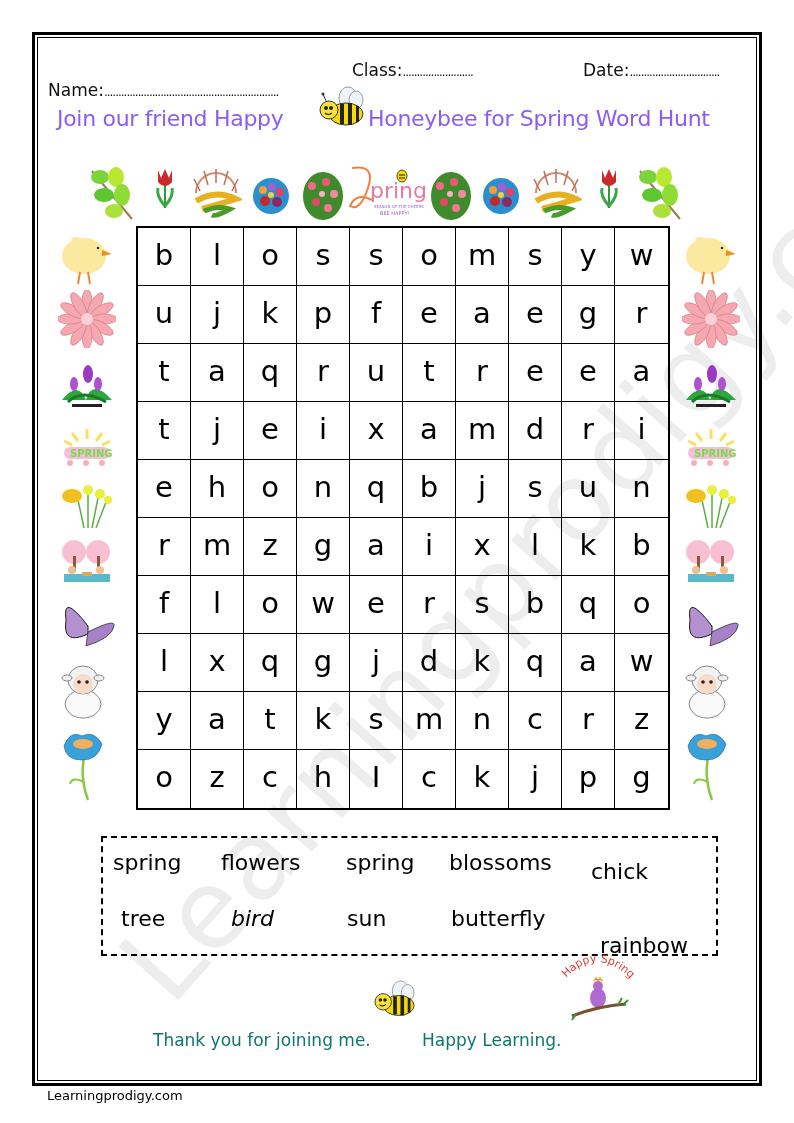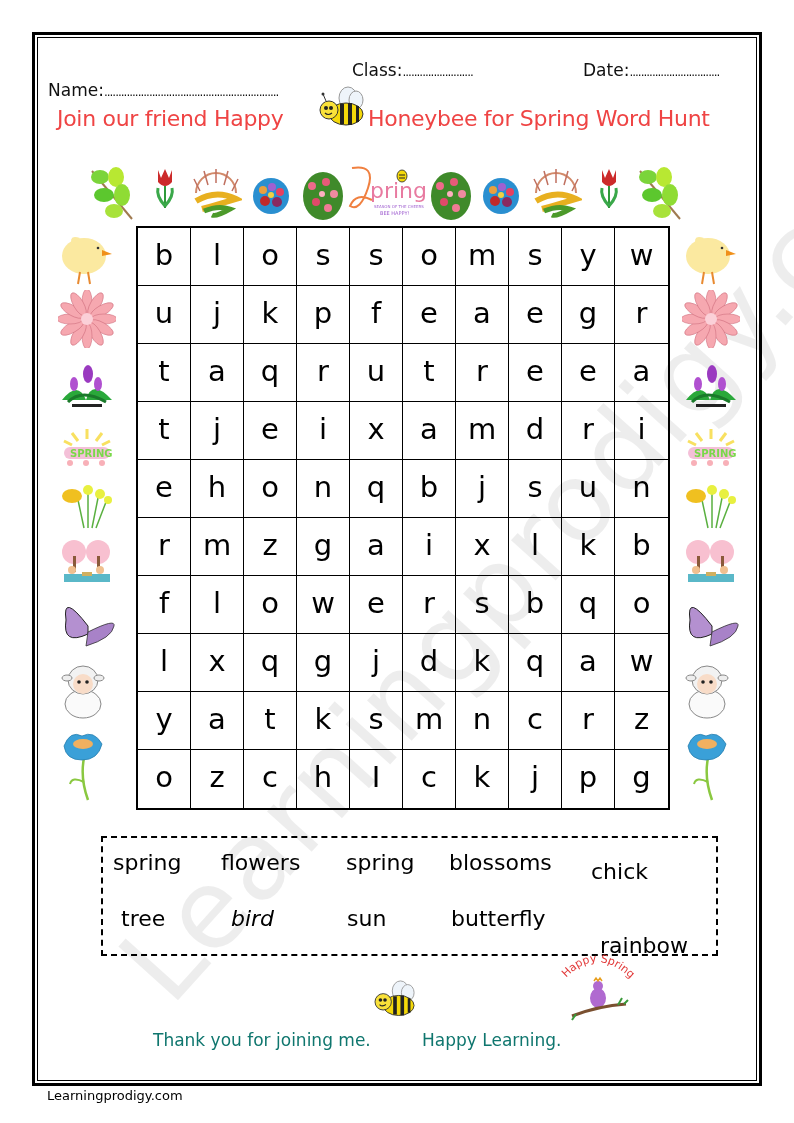--- a/index.html
+++ b/index.html
@@ -12,21 +12,21 @@
   }
   .frame-inner {
     position: absolute; left: 37px; top: 37px; width: 720px; height: 1044px;
     border: 1px solid #000;
   }
 
   .hdr-field { position: absolute; top: 60px; font-size: 17px; color: #111; white-space: nowrap; }
   .hdr-field .dots { letter-spacing: -1px; font-size: 12px; }
 
   .title {
-    position: absolute; top: 106px; font-size: 22px; color: #ef4444; white-space: nowrap;
+    position: absolute; top: 106px; font-size: 22px; color: #8b5cf6; white-space: nowrap;
     font-family: "DejaVu Sans", sans-serif; letter-spacing: -0.3px;
   }
 
   .icon-abs { position: absolute; }
 
   
   .grid {
     position: absolute; left: 136px; top: 226px;
     border: 2px solid #000;
     display: grid;

